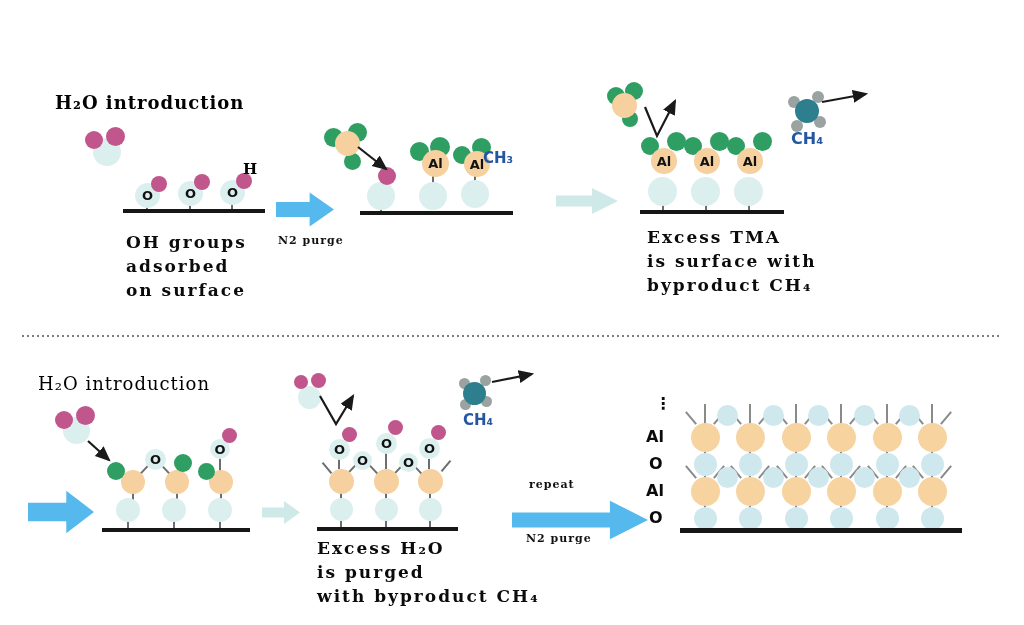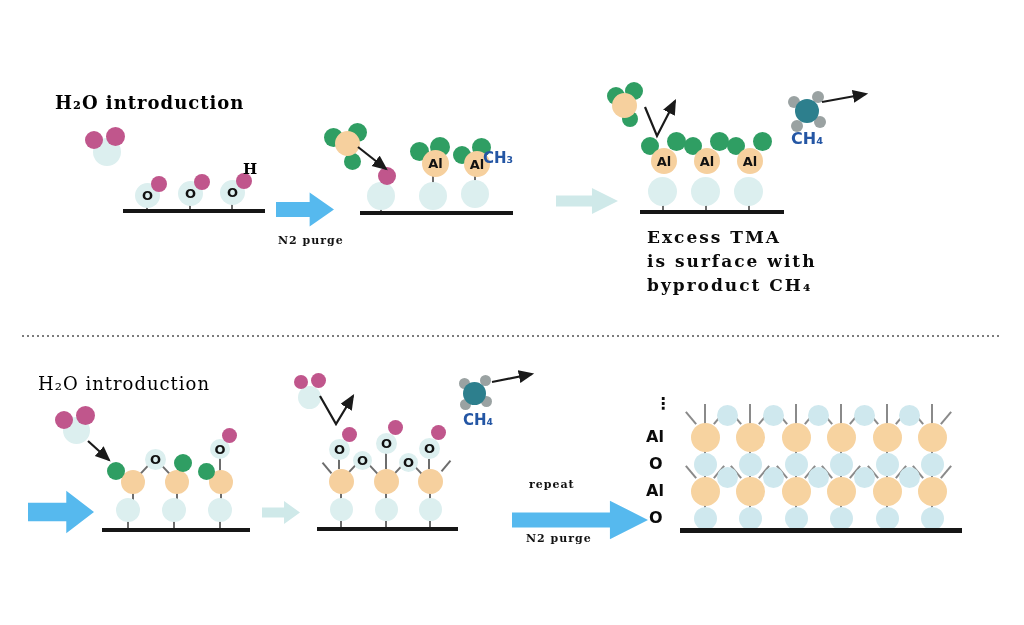--- a/index.html
+++ b/index.html
@@ -58,20 +58,23 @@
   <div class="atom c-blue letter" style="left:178px;top:181px;width:25px;height:25px;">
       <span>O</span>
     </div>
   <div class="atom c-pink" style="left:194px;top:174px;width:16px;height:16px;"></div>
   <div class="atom c-blue letter" style="left:220px;top:180px;width:25px;height:25px;">
       <span>O</span>
     </div>
   <div class="atom c-pink" style="left:236px;top:173px;width:16px;height:16px;"></div>
   <div class="heading" style="left:243px;top:160px;font-size:15px;">H</div>
   <div class="surface" style="left:123px;top:209px;width:142px;"></div>
+  <div class="caption" style="left:126px;top:230px;">OH groups
+adsorbed
+on surface</div>
 
   <div class="barrow" style="left:276px;top:191px;width:58px;height:37px;"></div>
   <div class="small-label" style="left:278px;top:234px;">N2 purge</div>
 
 
   <div class="atom c-green" style="left:324px;top:128px;width:19px;height:19px;"></div>
   <div class="atom c-green" style="left:348px;top:123px;width:19px;height:19px;"></div>
   <div class="atom c-green" style="left:344px;top:153px;width:17px;height:17px;"></div>
   <div class="atom c-orange" style="left:335px;top:131px;width:25px;height:25px;"></div>
 
@@ -220,20 +223,23 @@
       <span>O</span>
     </div>
   <div class="surface" style="left:317px;top:527px;width:141px;"></div>
 
   <div class="atom c-gray" style="left:459px;top:378px;width:11px;height:11px;"></div>
   <div class="atom c-gray" style="left:480px;top:375px;width:11px;height:11px;"></div>
   <div class="atom c-gray" style="left:460px;top:399px;width:11px;height:11px;"></div>
   <div class="atom c-gray" style="left:481px;top:396px;width:11px;height:11px;"></div>
   <div class="atom c-teal" style="left:463px;top:382px;width:23px;height:23px;"></div>
   <div class="chem-label" style="left:463px;top:411px;">CH₄</div>
+  <div class="caption" style="left:317px;top:536px;">Excess H₂O
+is purged
+with byproduct CH₄</div>
 
   <div class="small-label" style="left:529px;top:478px;">repeat</div>
   <div class="barrow long" style="left:512px;top:498px;width:136px;height:44px;"></div>
   <div class="small-label" style="left:526px;top:532px;">N2 purge</div>
 
   <div class="film-label" style="left:655px;top:394px;">⋮</div>
   <div class="film-label" style="left:646px;top:427px;">Al</div>
   <div class="film-label" style="left:649px;top:454px;">O</div>
   <div class="film-label" style="left:646px;top:481px;">Al</div>
   <div class="film-label" style="left:649px;top:508px;">O</div>

